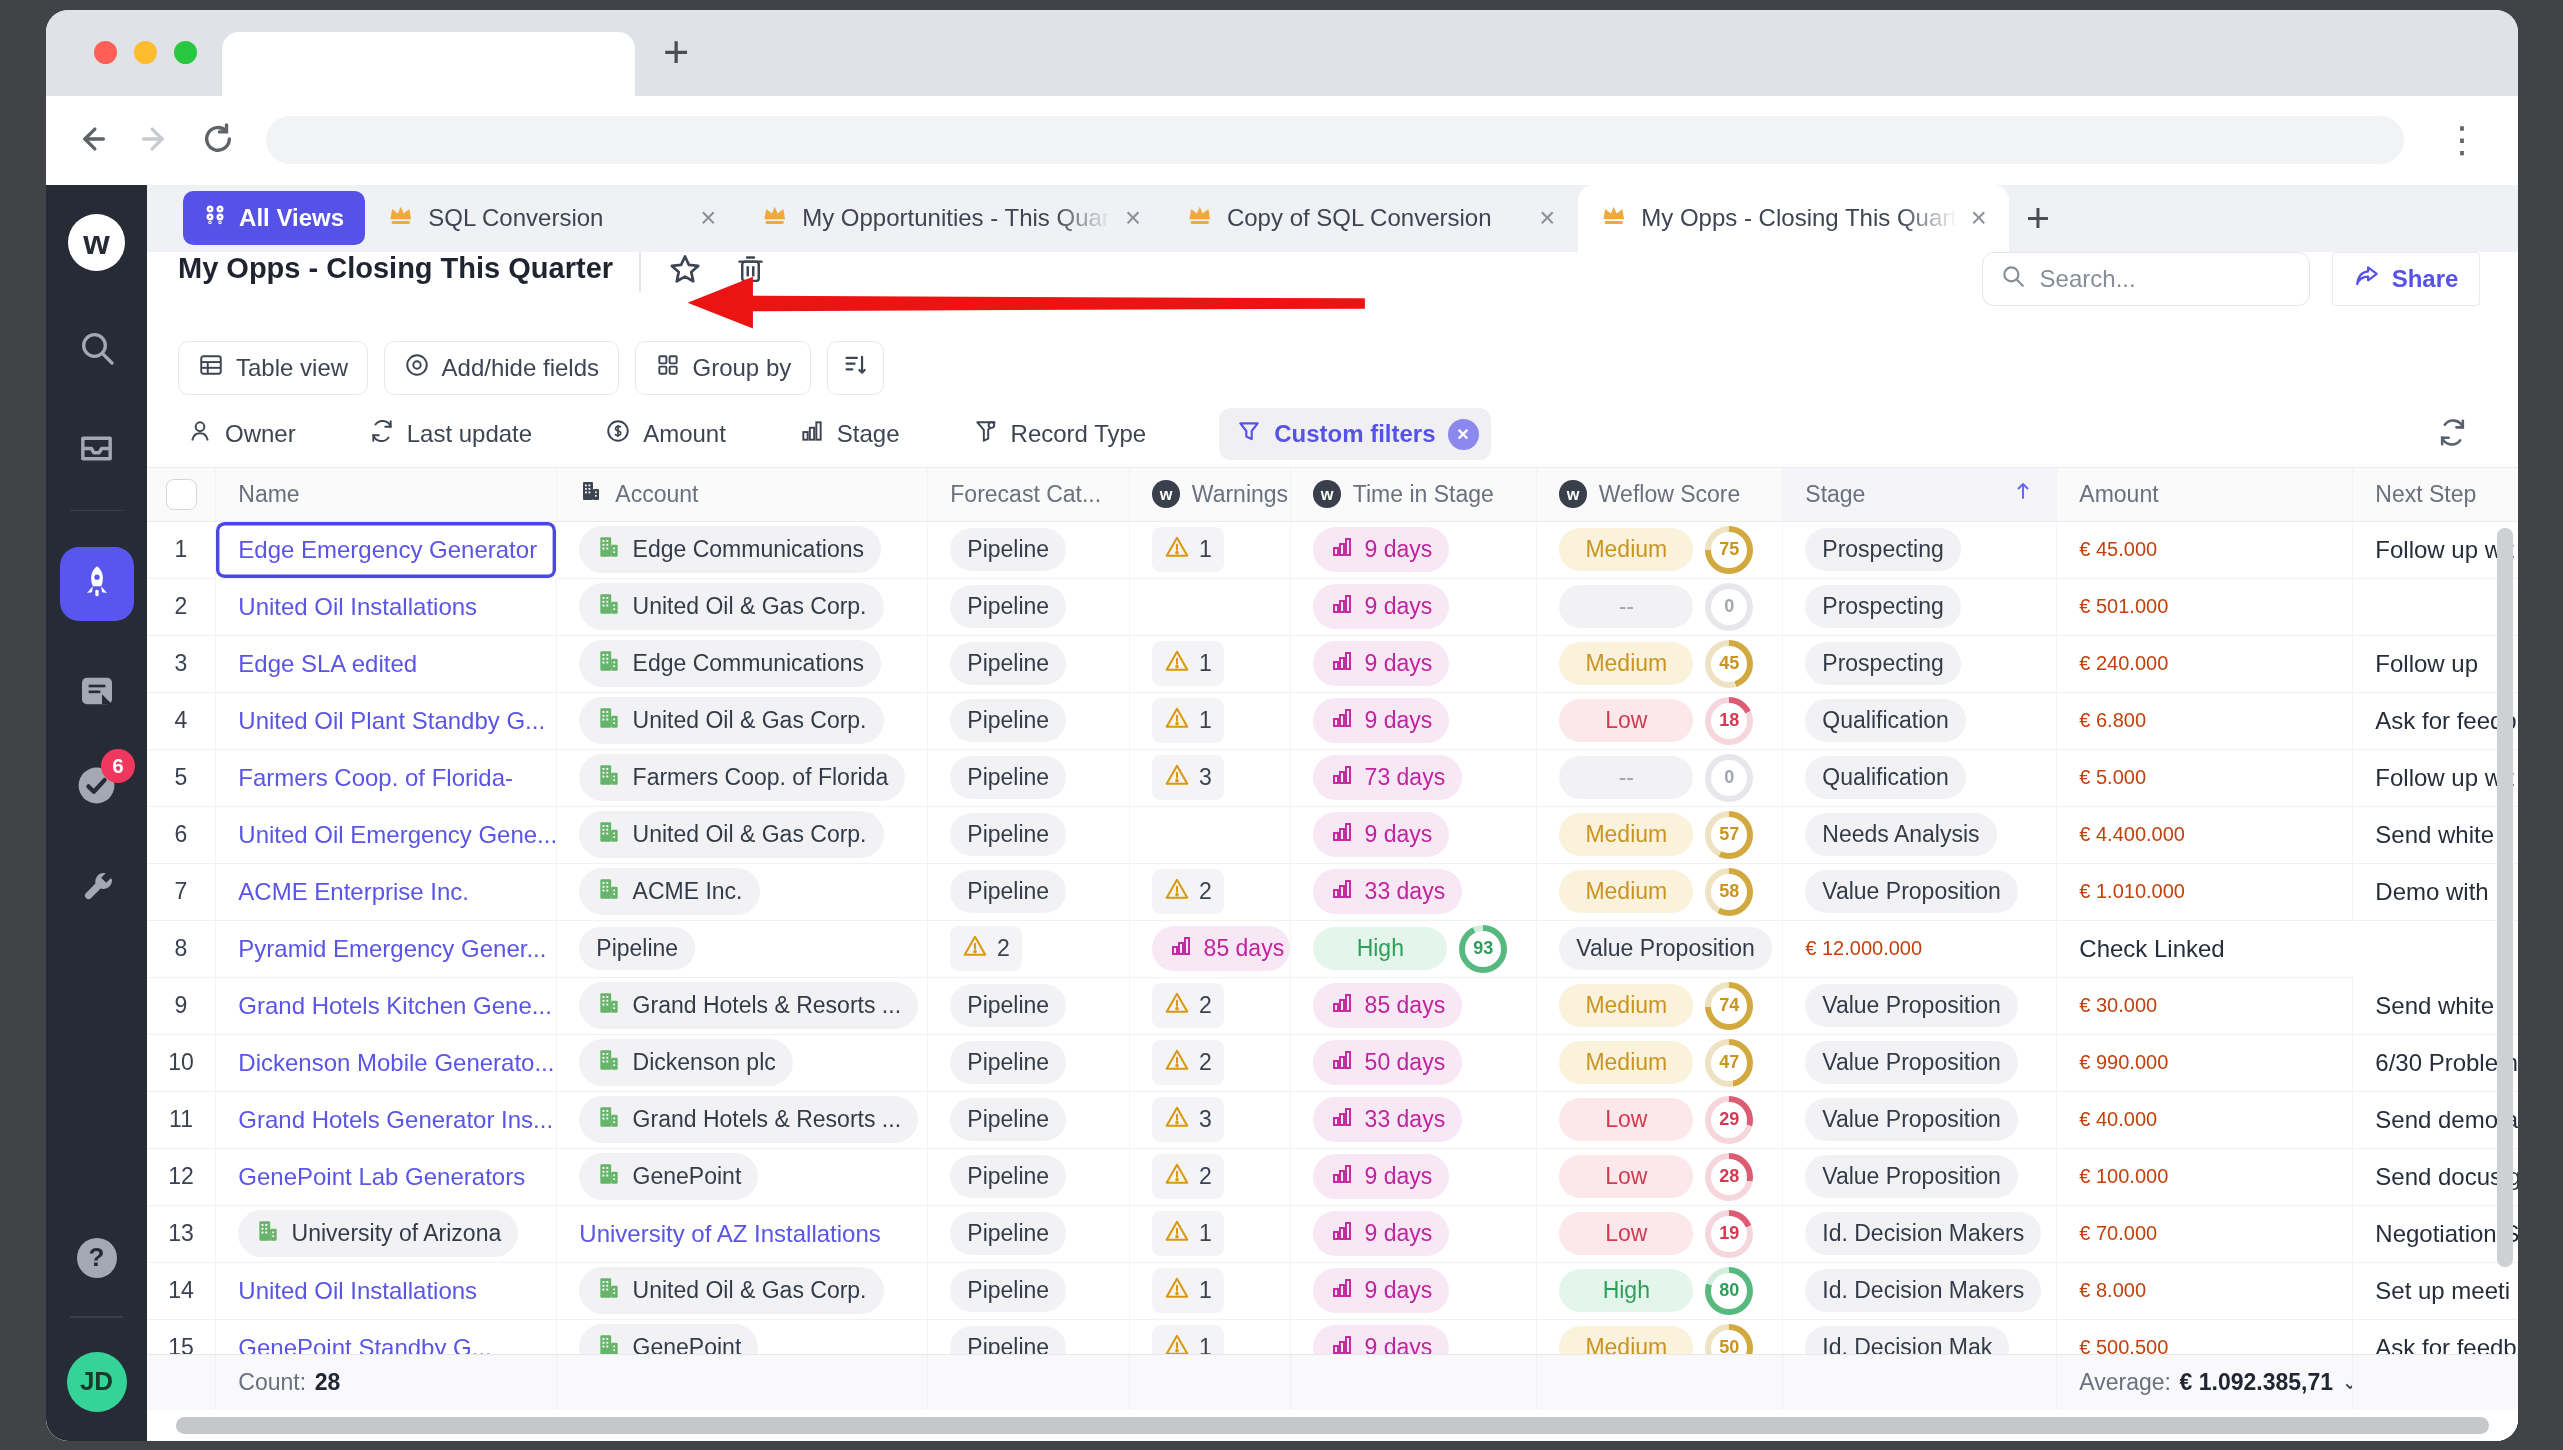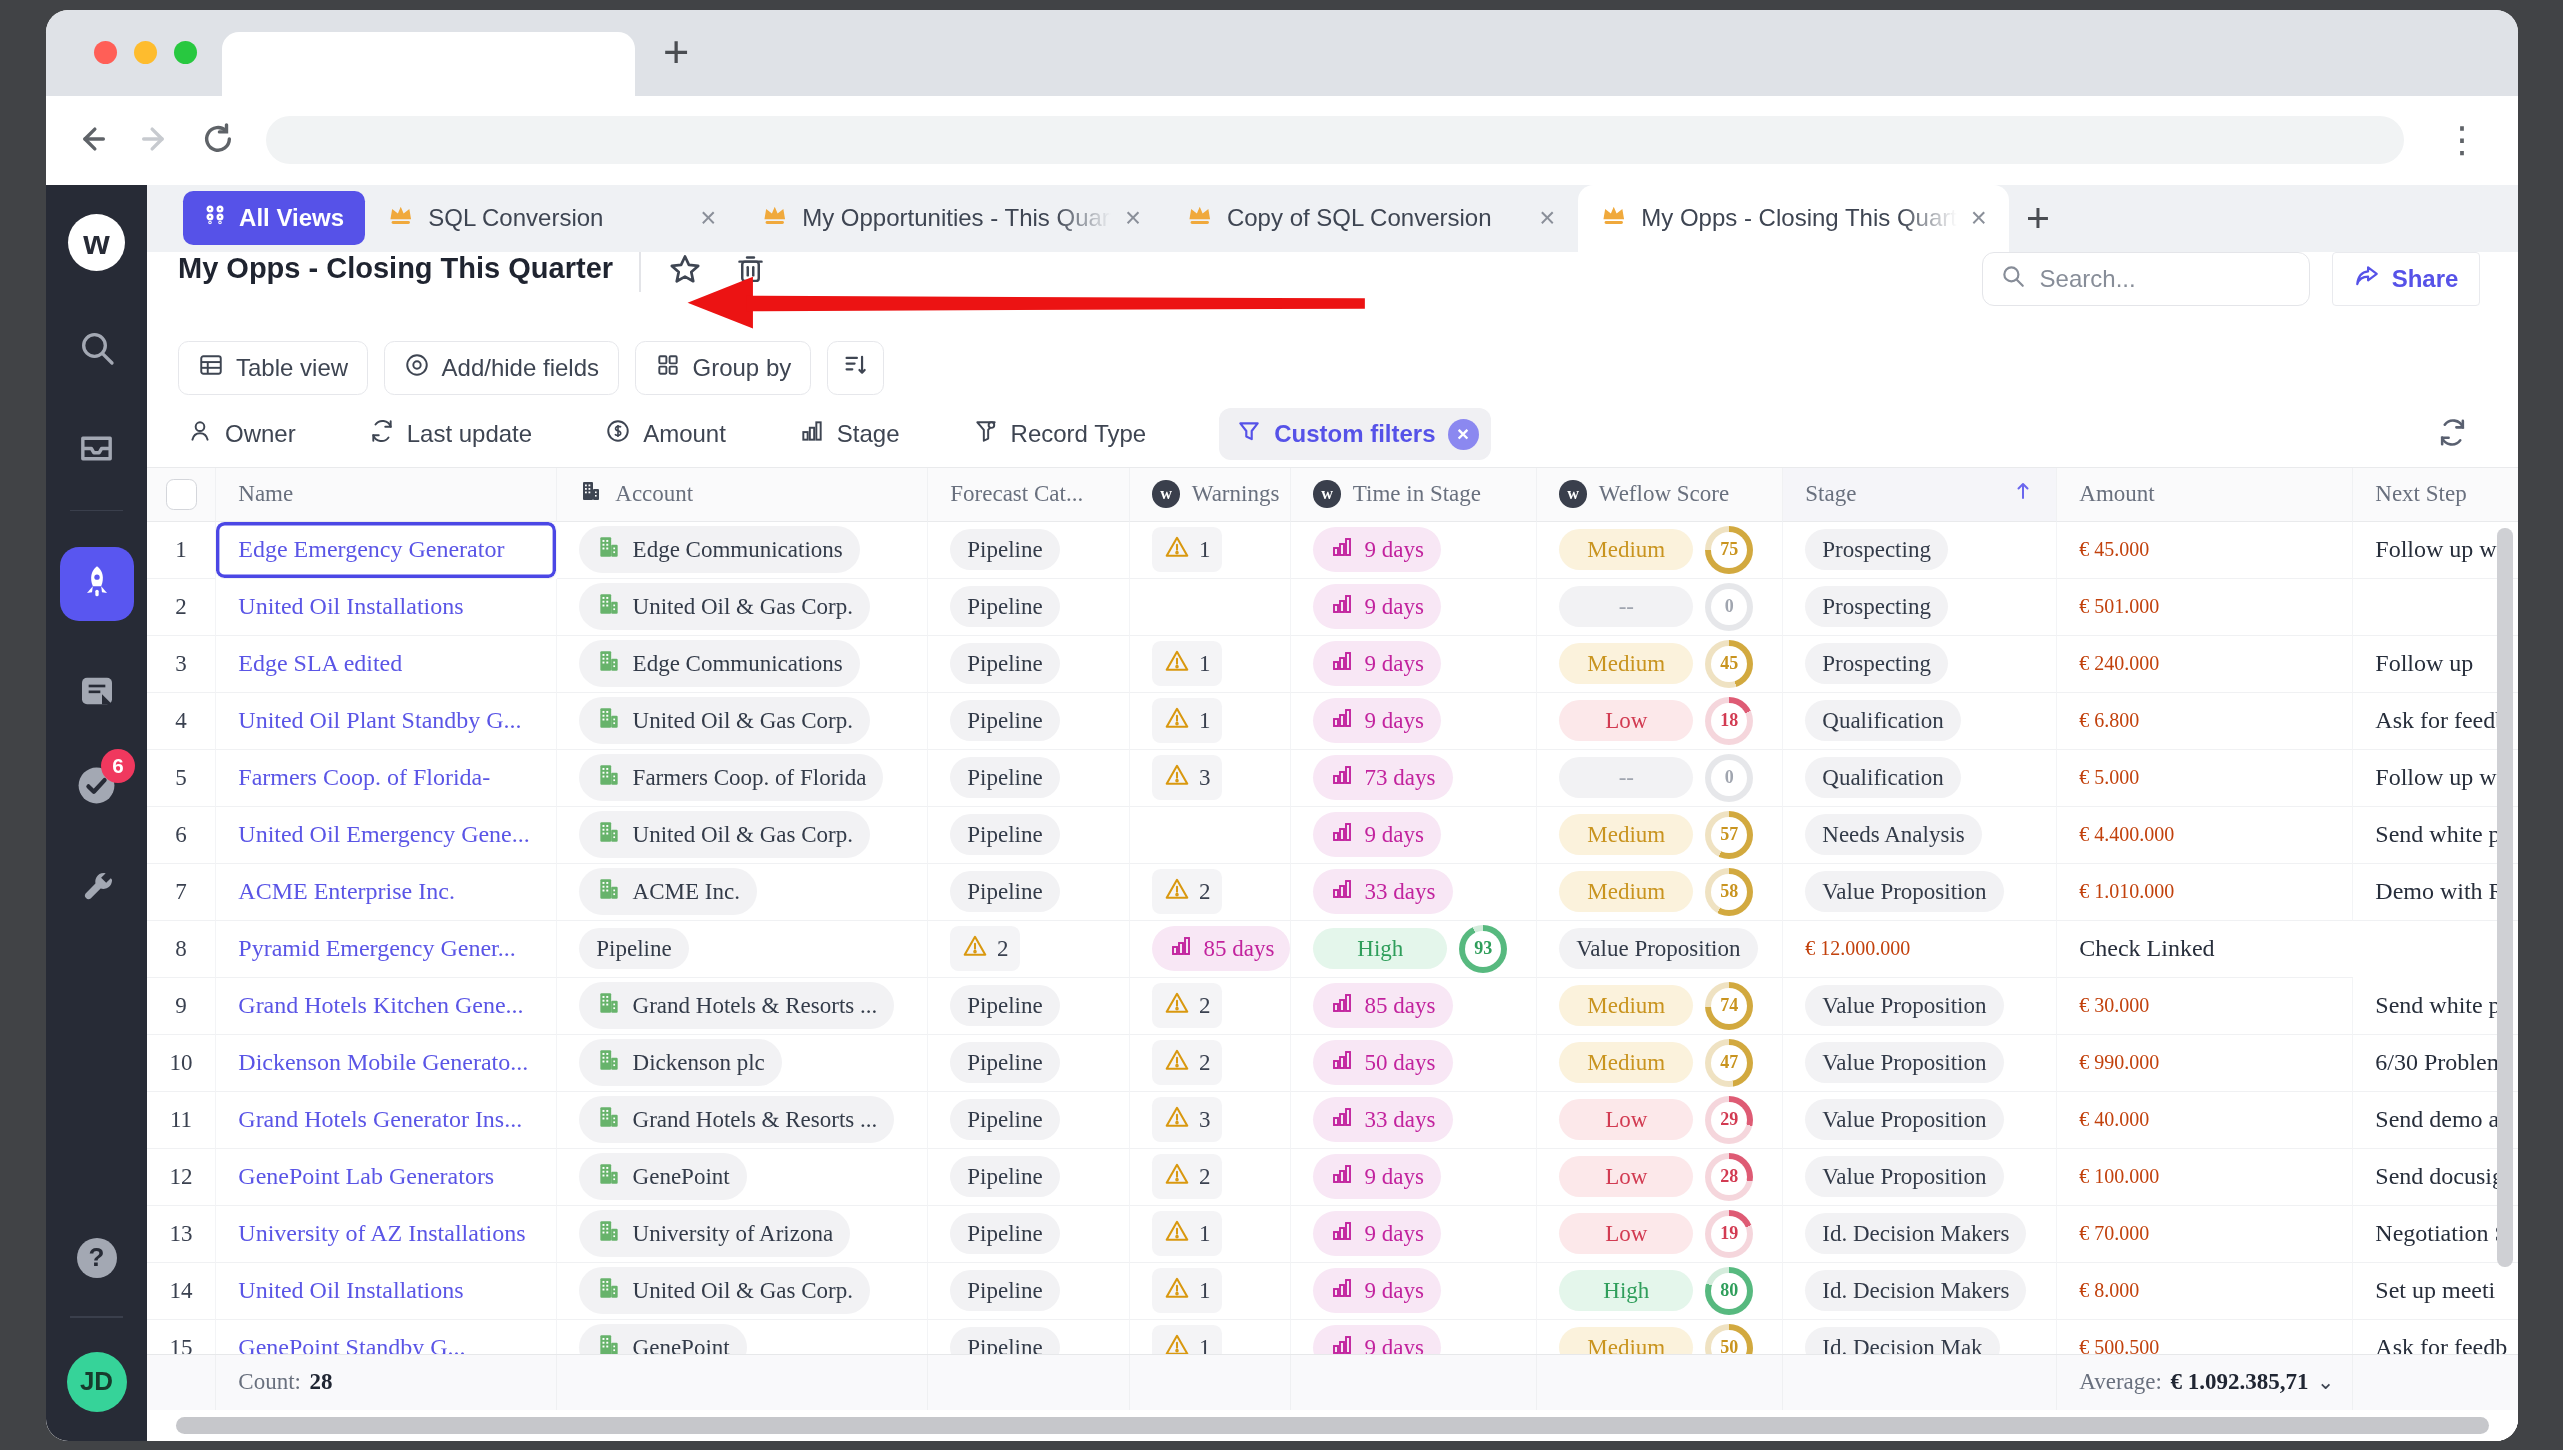--- a/index.html
+++ b/index.html
@@ -58,21 +58,21 @@
 
   
   .filters{height:65px;display:flex;align-items:center;gap:73px;padding-left:40px;flex:none;background:#fff;}
   .filt{display:flex;align-items:center;gap:12px;font-size:24px;color:#3E4552;flex:none;}
   .customchip{background:#F0F0F3;border-radius:12px;height:52px;display:flex;align-items:center;gap:12px;padding:0 12px 0 17px;color:#5652E8;font-weight:600;font-size:24px;flex:none;}
   .chipx{width:31px;height:31px;border-radius:50%;background:#8B88F0;color:#fff;font-size:20.6px;display:flex;align-items:center;justify-content:center;}
   .syncic{margin-left:auto;margin-right:50px;flex:none;}
 
   
   .tablewrap{flex:1;display:flex;flex-direction:column;min-height:0;border-top:0.9px solid #E9EAEC;position:relative;background:#fff;}
-  .grid{display:grid;grid-template-columns:69px 341px 371px 202px 161px 246px 246px 274px 296px minmax(0,1fr);font-family:Liberation Serif, serif;}
+  .grid{display:grid;grid-template-columns:69px 341px 371px 202px 161px 246px 246px 274px 296px minmax(0,1fr);}
   .th{height:53px;display:flex;align-items:center;font-size:23px;color:#69707E;border-bottom:0.9px solid #E9EAEC;border-right:0.9px solid #F0F1F3;padding-left:22.3px;gap:12px;background:#FAFAFB;white-space:nowrap;overflow:hidden;}
   .th.first{justify-content:center;padding-left:0;}
   .th.stageh{background:#F5F5F9;}
   .th:last-child{border-right:none;}
   .hcheck{width:29px;height:29px;border:1.7px solid #D4D6DB;border-radius:7.7px;background:#fff;}
   .wbadge{width:27.5px;height:27.5px;border-radius:50%;background:#3A3F4C;color:#fff;font-size:16.3px;font-weight:700;display:flex;align-items:center;justify-content:center;flex:none;}
   .tbody{flex:1;min-height:0;overflow:hidden;}
   .tr{height:57px;}
   .td{display:flex;align-items:center;border-bottom:0.9px solid #F0F1F3;border-right:0.9px solid #F3F4F6;padding-left:22.3px;overflow:hidden;white-space:nowrap;}
   .td:last-child{border-right:none;}
@@ -1134,41 +1134,41 @@
                   </span>
                 </div>
     <div class="td">
                   <span class="pill">Value Proposition</span>
                 </div>
     <div class="td amounttd">€ 100.000</div>
     <div class="td nexttd">Send docusig</div>
   </div>
   <div class="grid tr">
     <div class="td c-num">13</div>
-    <div class="td c-name">
-                  <span class="namelink">University of AZ Installations</span>
-                </div>
     <div class="td">
                   <span class="pill">
                     <span><svg width="26" height="26" viewBox="0 0 24 24" fill="#67B36B">
                         <rect x="4" y="3" width="10" height="18" rx="1"></rect>
                         <rect x="14" y="10" width="6" height="11" rx="1"></rect>
                         <g fill="#FFFFFF">
                           <rect x="6" y="5.5" width="1.8" height="1.8"></rect>
                           <rect x="9.5" y="5.5" width="1.8" height="1.8"></rect>
                           <rect x="6" y="9" width="1.8" height="1.8"></rect>
                           <rect x="9.5" y="9" width="1.8" height="1.8"></rect>
                           <rect x="6" y="12.5" width="1.8" height="1.8"></rect>
                           <rect x="9.5" y="12.5" width="1.8" height="1.8"></rect>
                           <rect x="16" y="12.5" width="1.6" height="1.6"></rect>
                           <rect x="16" y="16" width="1.6" height="1.6"></rect>
                         </g>
                       </svg></span>
                     <span>University of Arizona</span>
                   </span>
+                </div>
+    <div class="td c-name">
+                  <span class="namelink">University of AZ Installations</span>
                 </div>
     <div class="td">
                   <span class="pill">Pipeline</span>
                 </div>
     <div class="td">
                   <span class="warnbox">
                     <span><svg width="26" height="26" viewBox="0 0 24 24" fill="none" stroke="#D9980F" stroke-width="1.9" stroke-linejoin="round">
                         <path d="M12 3.5 L21.5 20 H2.5 Z"></path>
                         <line x1="12" y1="10" x2="12" y2="14.5" stroke-linecap="round"></line>
                         <circle cx="12" cy="17.2" r="0.7" fill="#D9980F"></circle>

